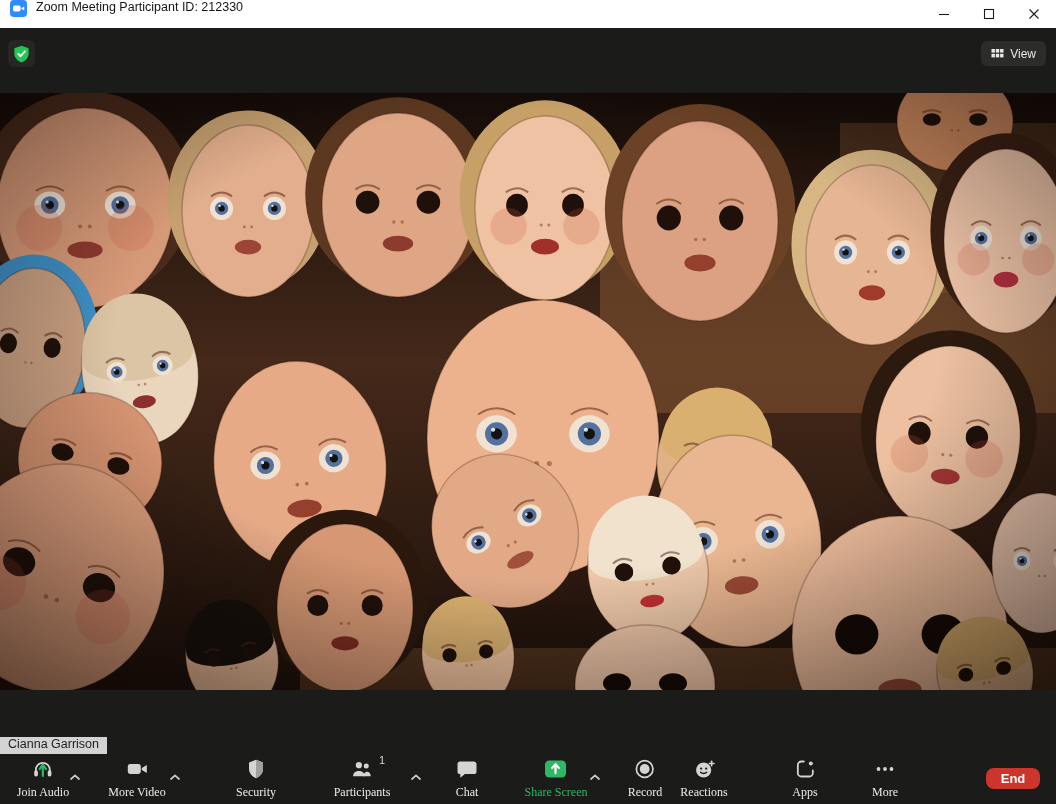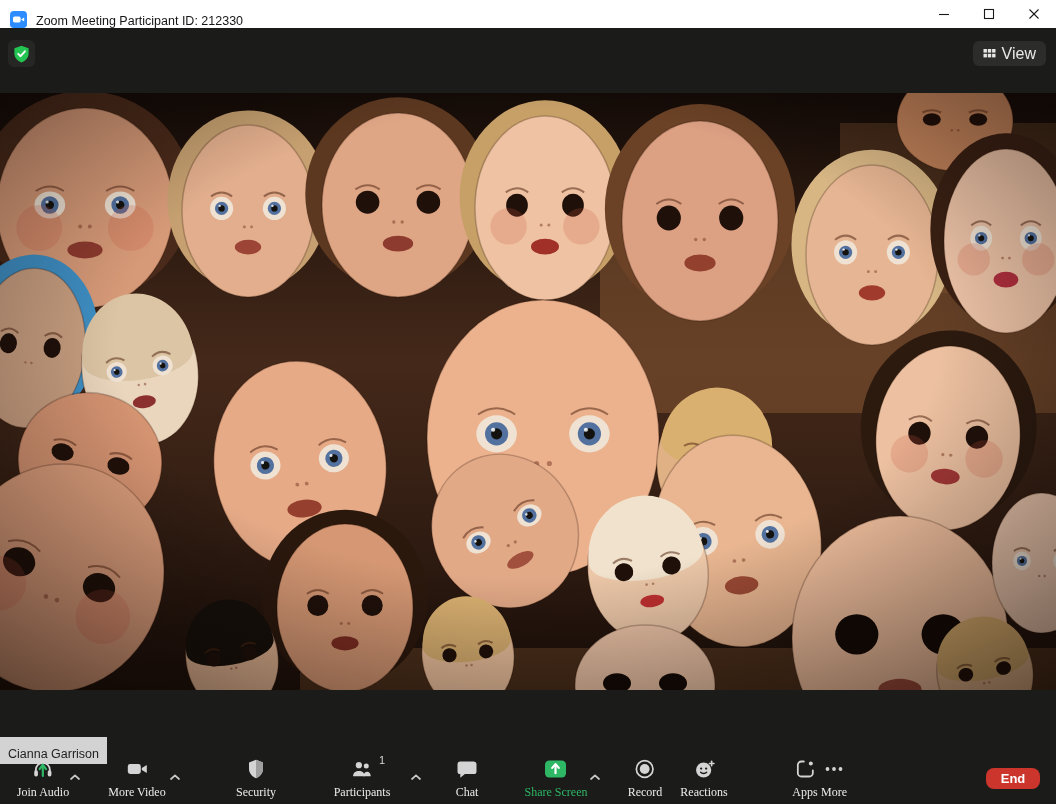--- a/index.html
+++ b/index.html
@@ -5,44 +5,44 @@
   * { box-sizing: border-box; }
   html,body { margin:0; padding:0; }
   body {
     width:1056px; height:804px; overflow:hidden;
     background:#1b1b1a;
     font-family:"Liberation Sans", sans-serif;
   }
   .window { position:relative; width:1056px; height:804px; }
 
   
-  .titlebar { height:28px; background:#ffffff; display:flex; align-items:flex-end; }
+  .titlebar { height:28px; background:#ffffff; display:flex; align-items:flex-start; }
   .app-ic { margin-left:10px; display:flex; }
   .title-text { margin-left:9px; font-size:12.5px; color:#151515; }
   .win-controls { margin-left:auto; display:flex; height:100%; }
   .win-btn { width:45px; height:100%; display:flex; align-items:center; justify-content:center;
              background:none; border:none; padding:0; cursor:default; }
 
   
   .meetbar { height:65px; background:#1b1b1a; position:relative; }
   .shield-tile { position:absolute; left:8px; top:12px; width:27px; height:27px; border-radius:6px;
                  background:#262624; display:flex; align-items:center; justify-content:center;
                  border:none; padding:0; }
   .view-btn { position:absolute; right:10px; top:13px; height:25px; padding:0 10px; border-radius:6px;
-              background:#2c2c2b; border:none; color:#e9e9e9; font-size:16px;
+              background:#2c2c2b; border:none; color:#e9e9e9; font-size:12px;
               display:flex; align-items:center; gap:6px; cursor:default; }
 
   
   .stage { height:597px; position:relative; background:#120a07; }
   .stage svg { display:block; width:1056px; height:597px; }
 
   
   .bottombar { height:114px; position:relative; background:#1b1b1a; }
   .name-tag { position:absolute; left:0; top:47px; background:#d3d3d3; color:#1f1f1f;
-              font-size:12.5px; padding:10px 8px 3px; }
+              font-size:12.5px; padding:0 8px 3px; }
   .tool { position:absolute; top:67px; transform:translateX(-50%); display:flex; flex-direction:column;
           align-items:center; background:none; border:none; padding:0; cursor:default; }
   .iconwrap { position:relative; height:24px; display:flex; }
   .tlabel { margin-top:4px; font-size:12px; color:#ececec; white-space:nowrap;font-family:Liberation Serif, serif; }
   .tlabel.green { color:#2EB765; }
   .count { position:absolute; top:-3px; right:-11px; font-size:11px; color:#d6d6d6; }
   .chev { position:absolute; top:77px; transform:translateX(-50%); background:none; border:none; padding:2px; cursor:default; }
   .end-btn { position:absolute; right:16px; top:78px; width:54px; height:21px; border-radius:8px;
              background:#CB352C; border:none; color:#ffffff; font-size:13px; font-weight:700; cursor:default; }
 </style>
@@ -595,21 +595,21 @@
     <button class="tool" style="left:805px">
       <span class="iconwrap">
         <svg width="24" height="24" viewBox="0 0 24 24">
           <path d="M10.5 4.5 H8 A3.5 3.5 0 0 0 4.5 8 v8 A3.5 3.5 0 0 0 8 19.5 h8 a3.5 3.5 0 0 0 3.5 -3.5 v-2.5" fill="none" stroke="#d4d4d4" stroke-width="1.8" stroke-linecap="round"></path>
           <circle cx="17.5" cy="6.5" r="2" fill="#d4d4d4"></circle>
         </svg>
       </span>
       <span class="tlabel">Apps</span>
     </button>
 
-    <button class="tool" style="left:834px">
+    <button class="tool" style="left:885px">
       <span class="iconwrap">
         <svg width="24" height="24" viewBox="0 0 24 24">
           <g fill="#d4d4d4">
             <circle cx="5.5" cy="12" r="1.9"></circle>
               <circle cx="12" cy="12" r="1.9"></circle>
               <circle cx="18.5" cy="12" r="1.9"></circle>
           </g>
         </svg>
       </span>
       <span class="tlabel">More</span>

